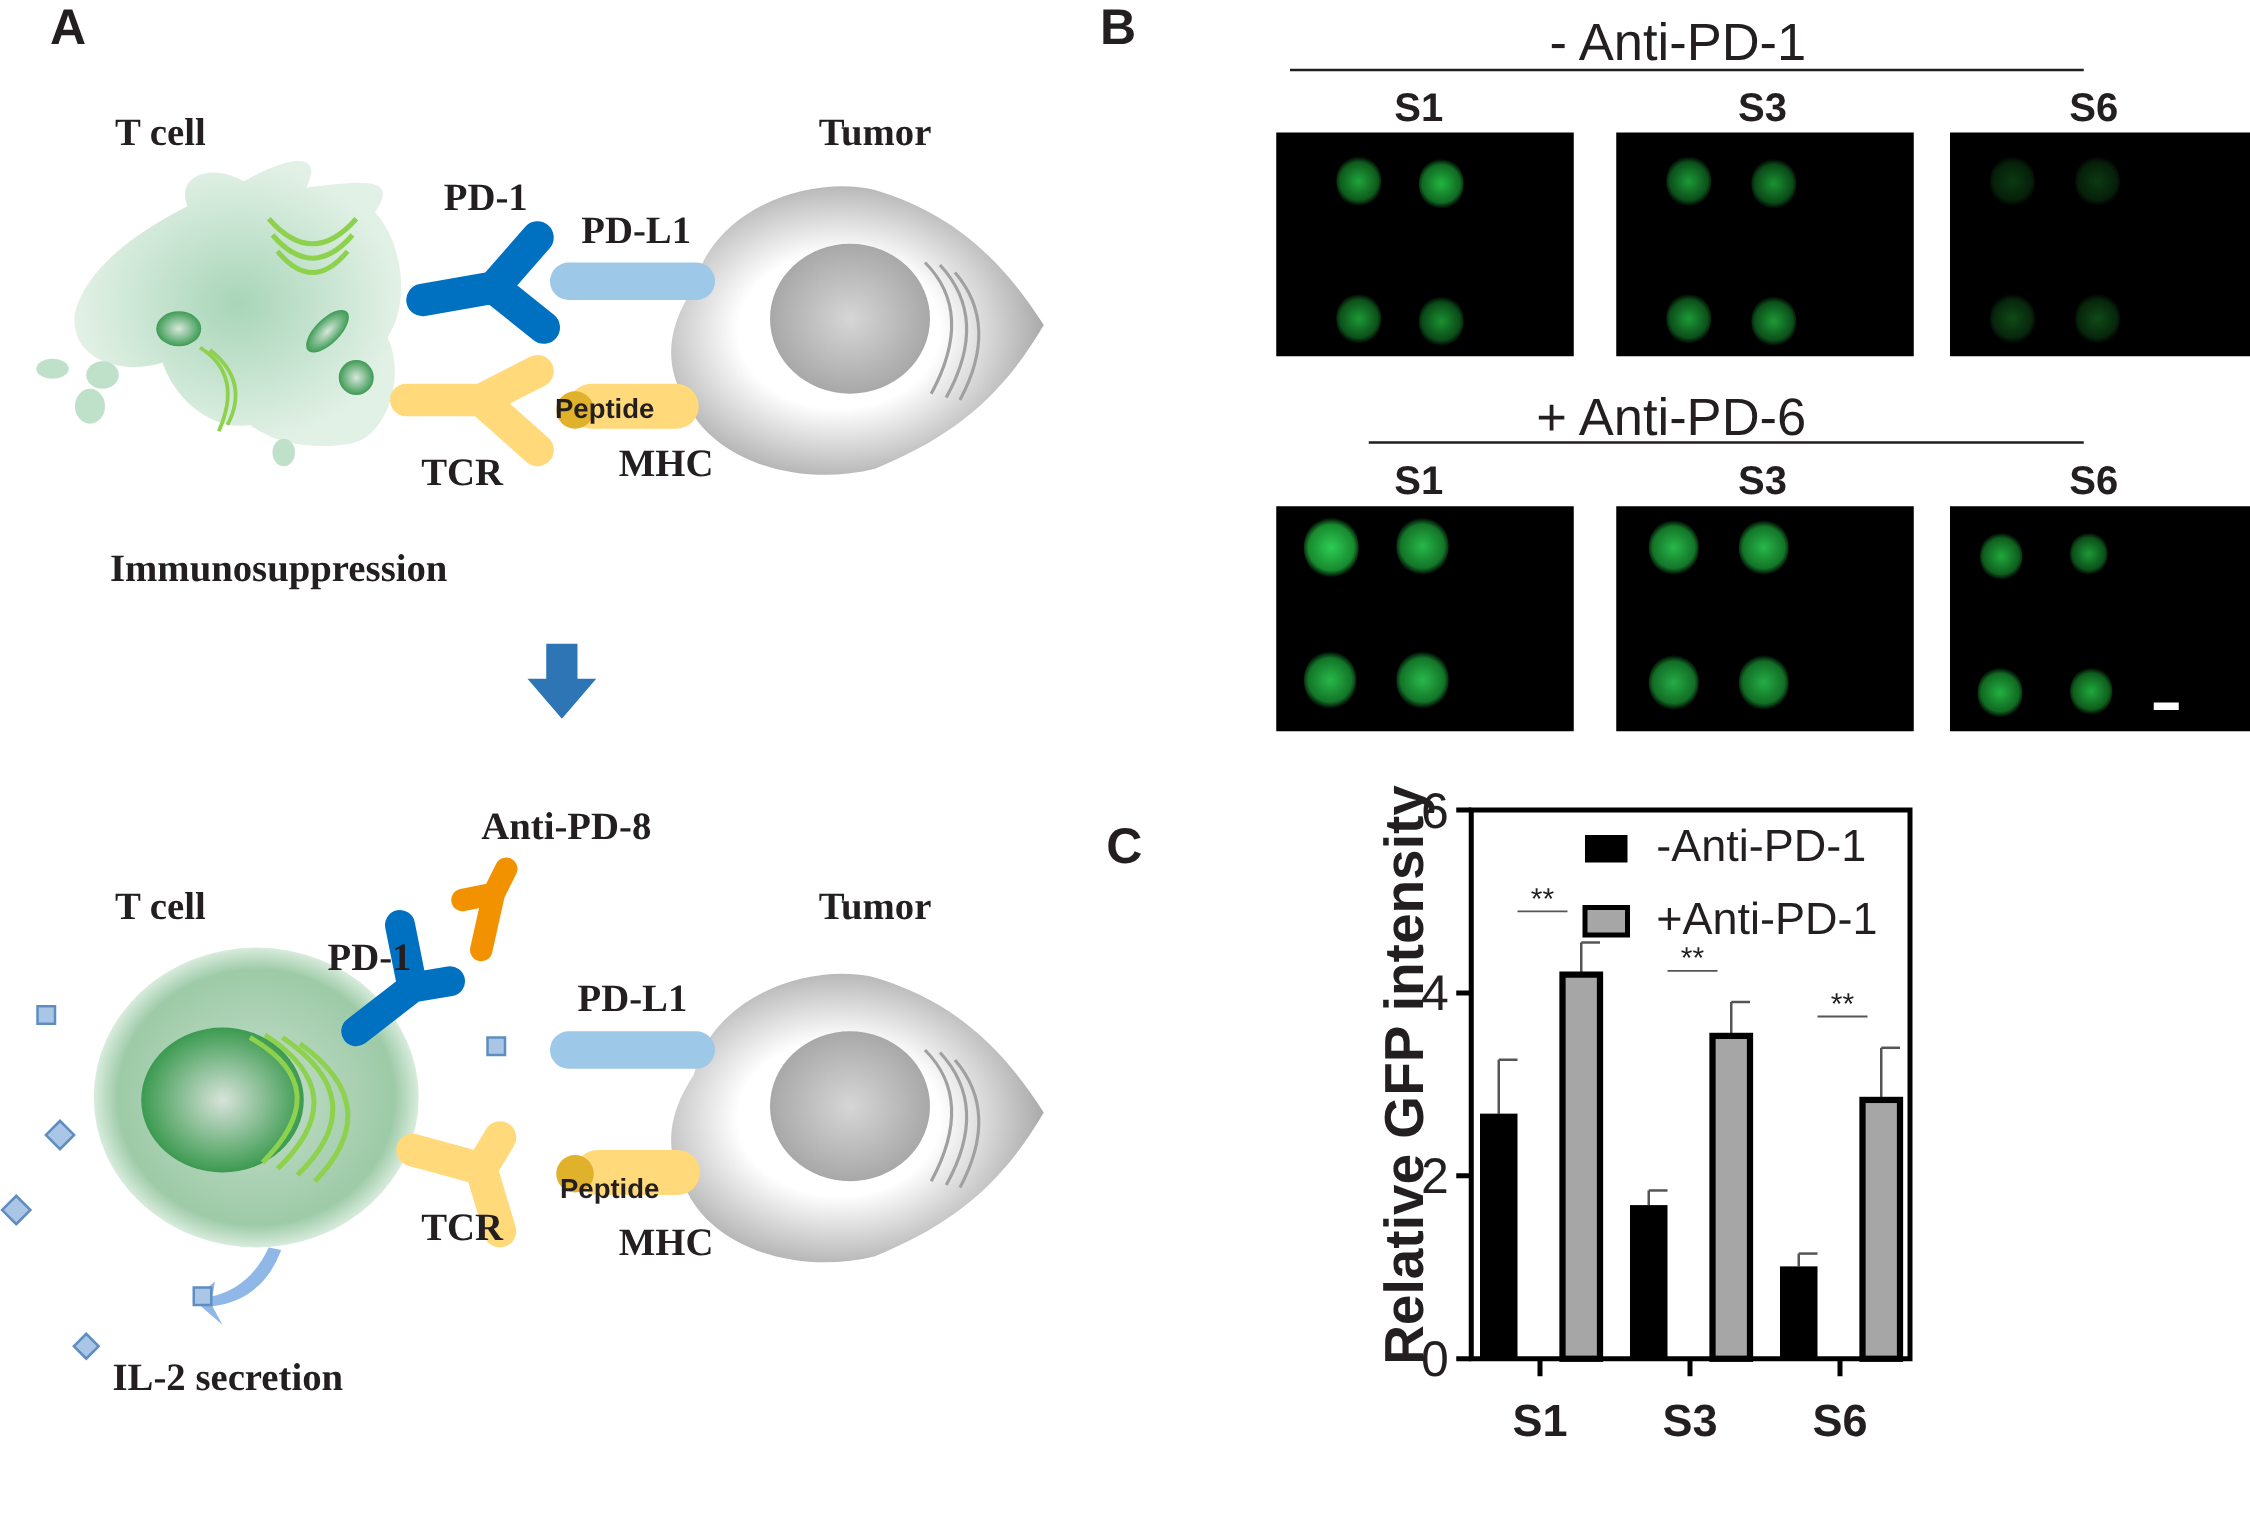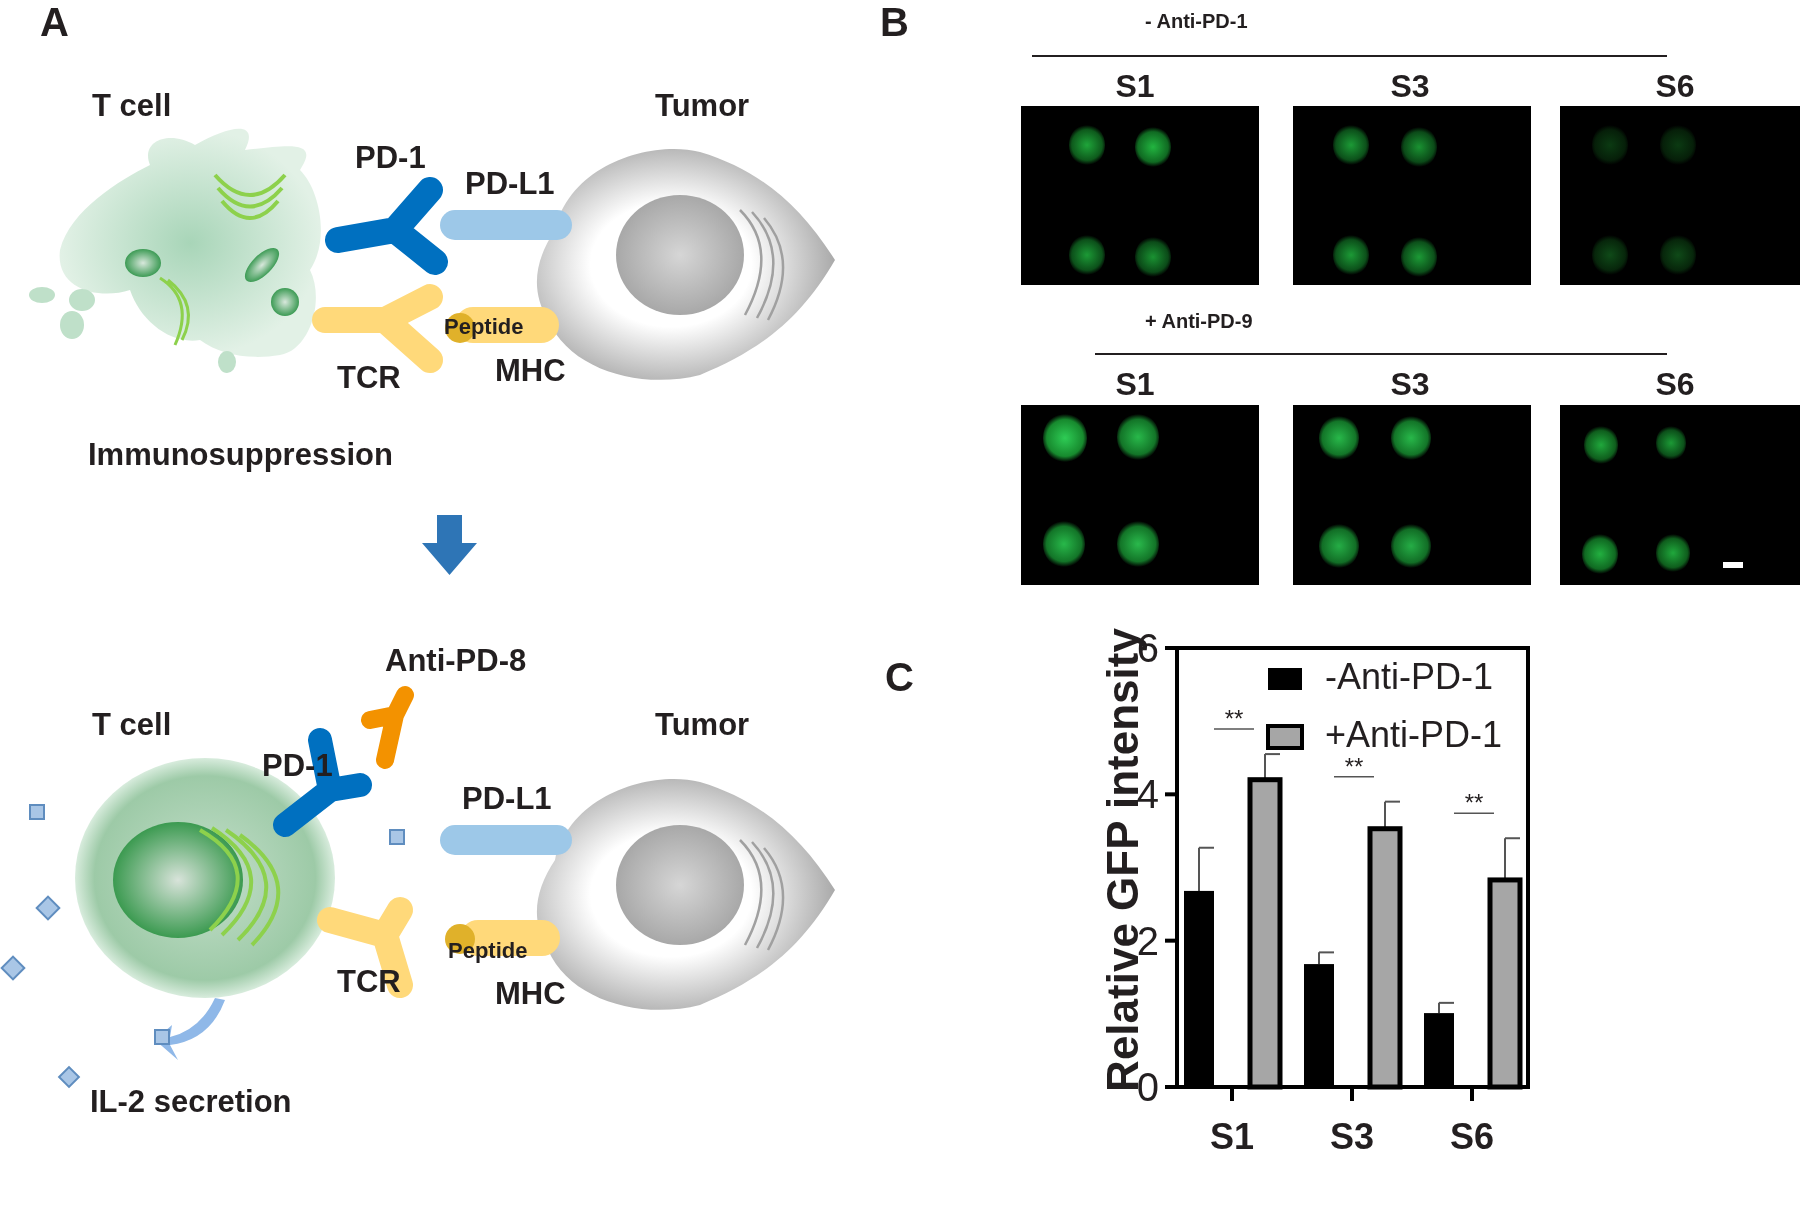--- a/index.html
+++ b/index.html
@@ -1,24 +1,24 @@
 <!DOCTYPE html>
 <html><head>
 <meta charset="utf-8">
 <style>
   html, body { margin:0; padding:0; background:#ffffff; }
   body { width:1800px; height:1212px; position:relative; overflow:hidden;
          font-family:"Liberation Sans", sans-serif; color:#231f20; }
   .abs { position:absolute; }
   .panel-label { position:absolute; font-weight:bold; font-size:40px; color:#231f20; }
-  .lbl { position:absolute; font-weight:bold; font-size:31px; color:#231f20; white-space:nowrap; }
+  .lbl { position:absolute; font-weight:bold; font-size:31px; color:#231f20; white-space:nowrap;font-family:Liberation Serif, serif; }
   .lbl-sm { position:absolute; font-weight:bold; font-size:22px; color:#231f20; white-space:nowrap; }
   .micro { position:absolute; background:#000; overflow:hidden; }
   .spot { position:absolute; border-radius:50%; }
-  .group-title { position:absolute; font-weight:bold; font-size:20px; text-align:left; white-space:nowrap; }
+  .group-title { position:absolute; font-weight:normal; font-size:42px; text-align:right; white-space:nowrap; }
   .group-line { position:absolute; height:2px; background:#231f20; }
   .col-label { position:absolute; font-weight:bold; font-size:32px; text-align:center; width:80px; }
   svg text { font-family:"Liberation Sans", sans-serif; }
 </style>
 </head>
 <body>
 
 <div class="panel-label" style="left:40px;top:0px;">A</div>
 
 <svg class="abs" style="left:0;top:0;" width="880" height="420">
@@ -156,21 +156,21 @@
   <div class="spot" style="left:40px;top:128px;width:36px;height:42px;background:radial-gradient(circle,#1c9a36 0%,#0c501a 55%,rgba(0,0,0,0) 72%);"></div>
   <div class="spot" style="left:108px;top:130px;width:36px;height:42px;background:radial-gradient(circle,#1c9a36 0%,#0c501a 55%,rgba(0,0,0,0) 72%);"></div>
 </div>
 <div class="micro" style="left:1560px;top:106px;width:240px;height:179px;">
   <div class="spot" style="left:32px;top:18px;width:36px;height:42px;background:radial-gradient(circle,#0b3a12 0%,#061f09 55%,rgba(0,0,0,0) 72%);"></div>
   <div class="spot" style="left:100px;top:18px;width:36px;height:42px;background:radial-gradient(circle,#0b3a12 0%,#061f09 55%,rgba(0,0,0,0) 72%);"></div>
   <div class="spot" style="left:32px;top:128px;width:36px;height:42px;background:radial-gradient(circle,#0f4a18 0%,#07260b 55%,rgba(0,0,0,0) 72%);"></div>
   <div class="spot" style="left:100px;top:128px;width:36px;height:42px;background:radial-gradient(circle,#0f4a18 0%,#07260b 55%,rgba(0,0,0,0) 72%);"></div>
 </div>
 
-<div class="group-title" style="left:1145px;top:310px;width:300px;">+ Anti-PD-9</div>
+<div class="group-title" style="left:1145px;top:310px;width:300px;">+ Anti-PD-6</div>
 <div class="group-line" style="left:1095px;top:353px;width:572px;"></div>
 <div class="col-label" style="left:1095px;top:366px;">S1</div>
 <div class="col-label" style="left:1370px;top:366px;">S3</div>
 <div class="col-label" style="left:1635px;top:366px;">S6</div>
 
 <div class="micro" style="left:1021px;top:405px;width:238px;height:180px;">
   <div class="spot" style="left:22px;top:8px;width:44px;height:50px;background:radial-gradient(circle,#2ecc55 0%,#178a2e 55%,rgba(0,0,0,0) 72%);"></div>
   <div class="spot" style="left:96px;top:8px;width:42px;height:48px;background:radial-gradient(circle,#28b84a 0%,#137528 55%,rgba(0,0,0,0) 72%);"></div>
   <div class="spot" style="left:22px;top:115px;width:42px;height:48px;background:radial-gradient(circle,#28b84a 0%,#137528 55%,rgba(0,0,0,0) 72%);"></div>
   <div class="spot" style="left:96px;top:115px;width:42px;height:48px;background:radial-gradient(circle,#2ab94c 0%,#137528 55%,rgba(0,0,0,0) 72%);"></div>

